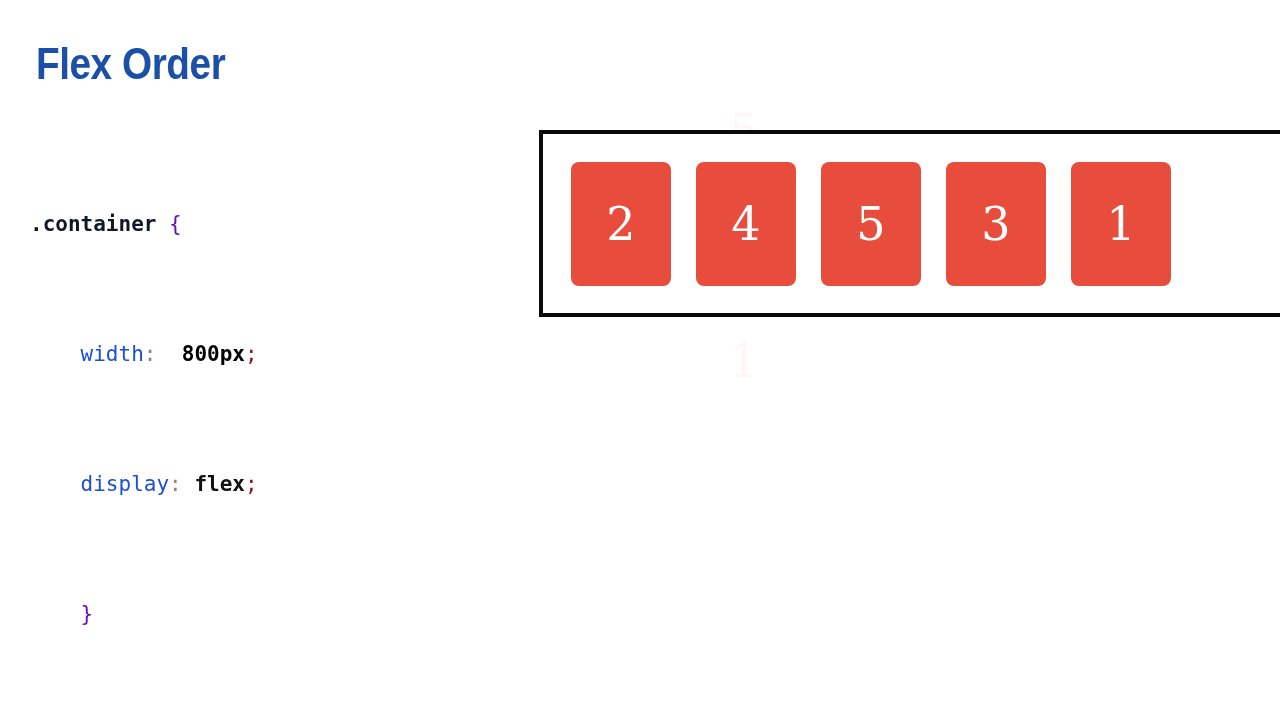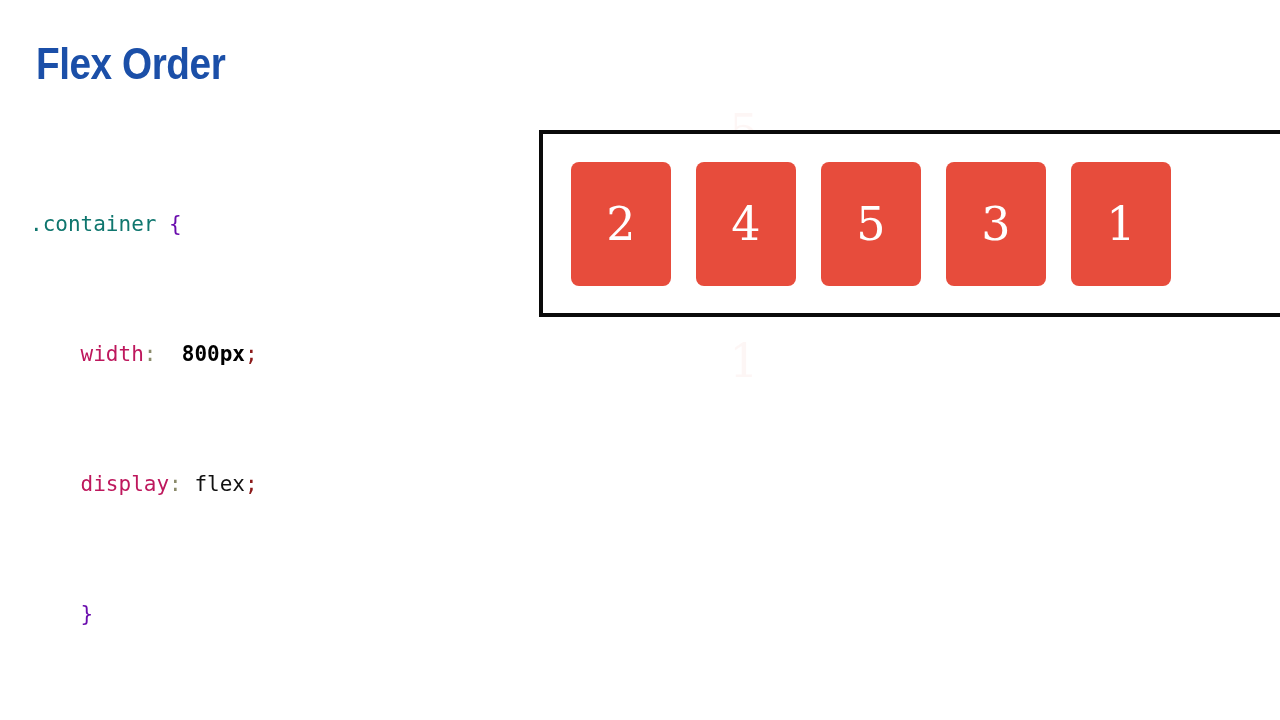--- a/index.html
+++ b/index.html
@@ -44,26 +44,26 @@
     line-height: 32.5px;
     white-space: pre;
     color: #111111;
   }
   .code-line {
     white-space: pre;
     height: 32.5px;
   }
 
   
-  .tok-sel      { color: #0f766e; font-weight: 400; }
+  .tok-sel      { color: #0f172a; font-weight: 700; }
   .tok-brace    { color: #6A0DAD; font-weight: 400; }
-  .tok-prop     { color: #be185d; font-weight: 400; }
+  .tok-prop     { color: #1d4ed8; font-weight: 400; }
   .tok-colon    { color: #8A8A6A; font-weight: 400; }
   .tok-numval   { color: #000000; font-weight: 700; }
-  .tok-keyword  { color: #111111; font-weight: 400; }
+  .tok-keyword  { color: #111111; font-weight: 700; }
   .tok-semi     { color: #8B1A1A; font-weight: 400; }
   .tok-plain    { color: #111111; }
 
   
   #demo-container {
     position: absolute;
     left: 539px;
     top: 130px;
     width: 715px;
     height: 179px;

